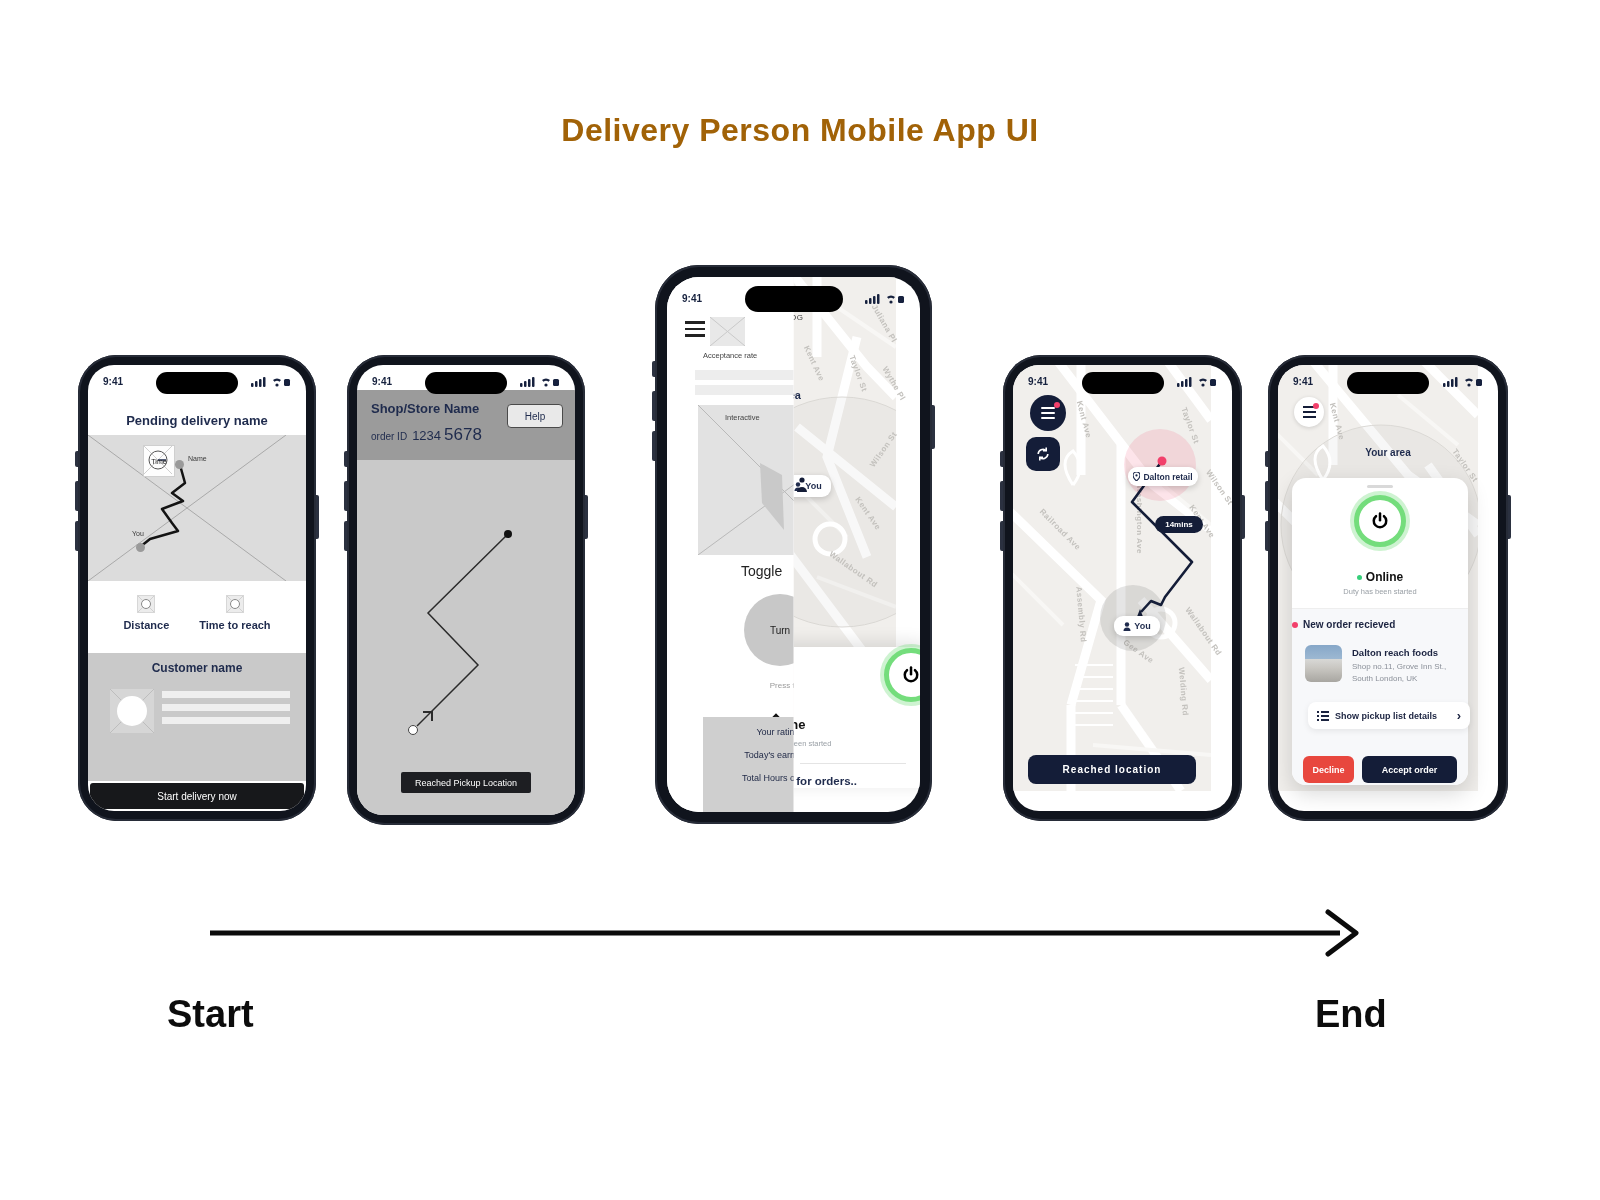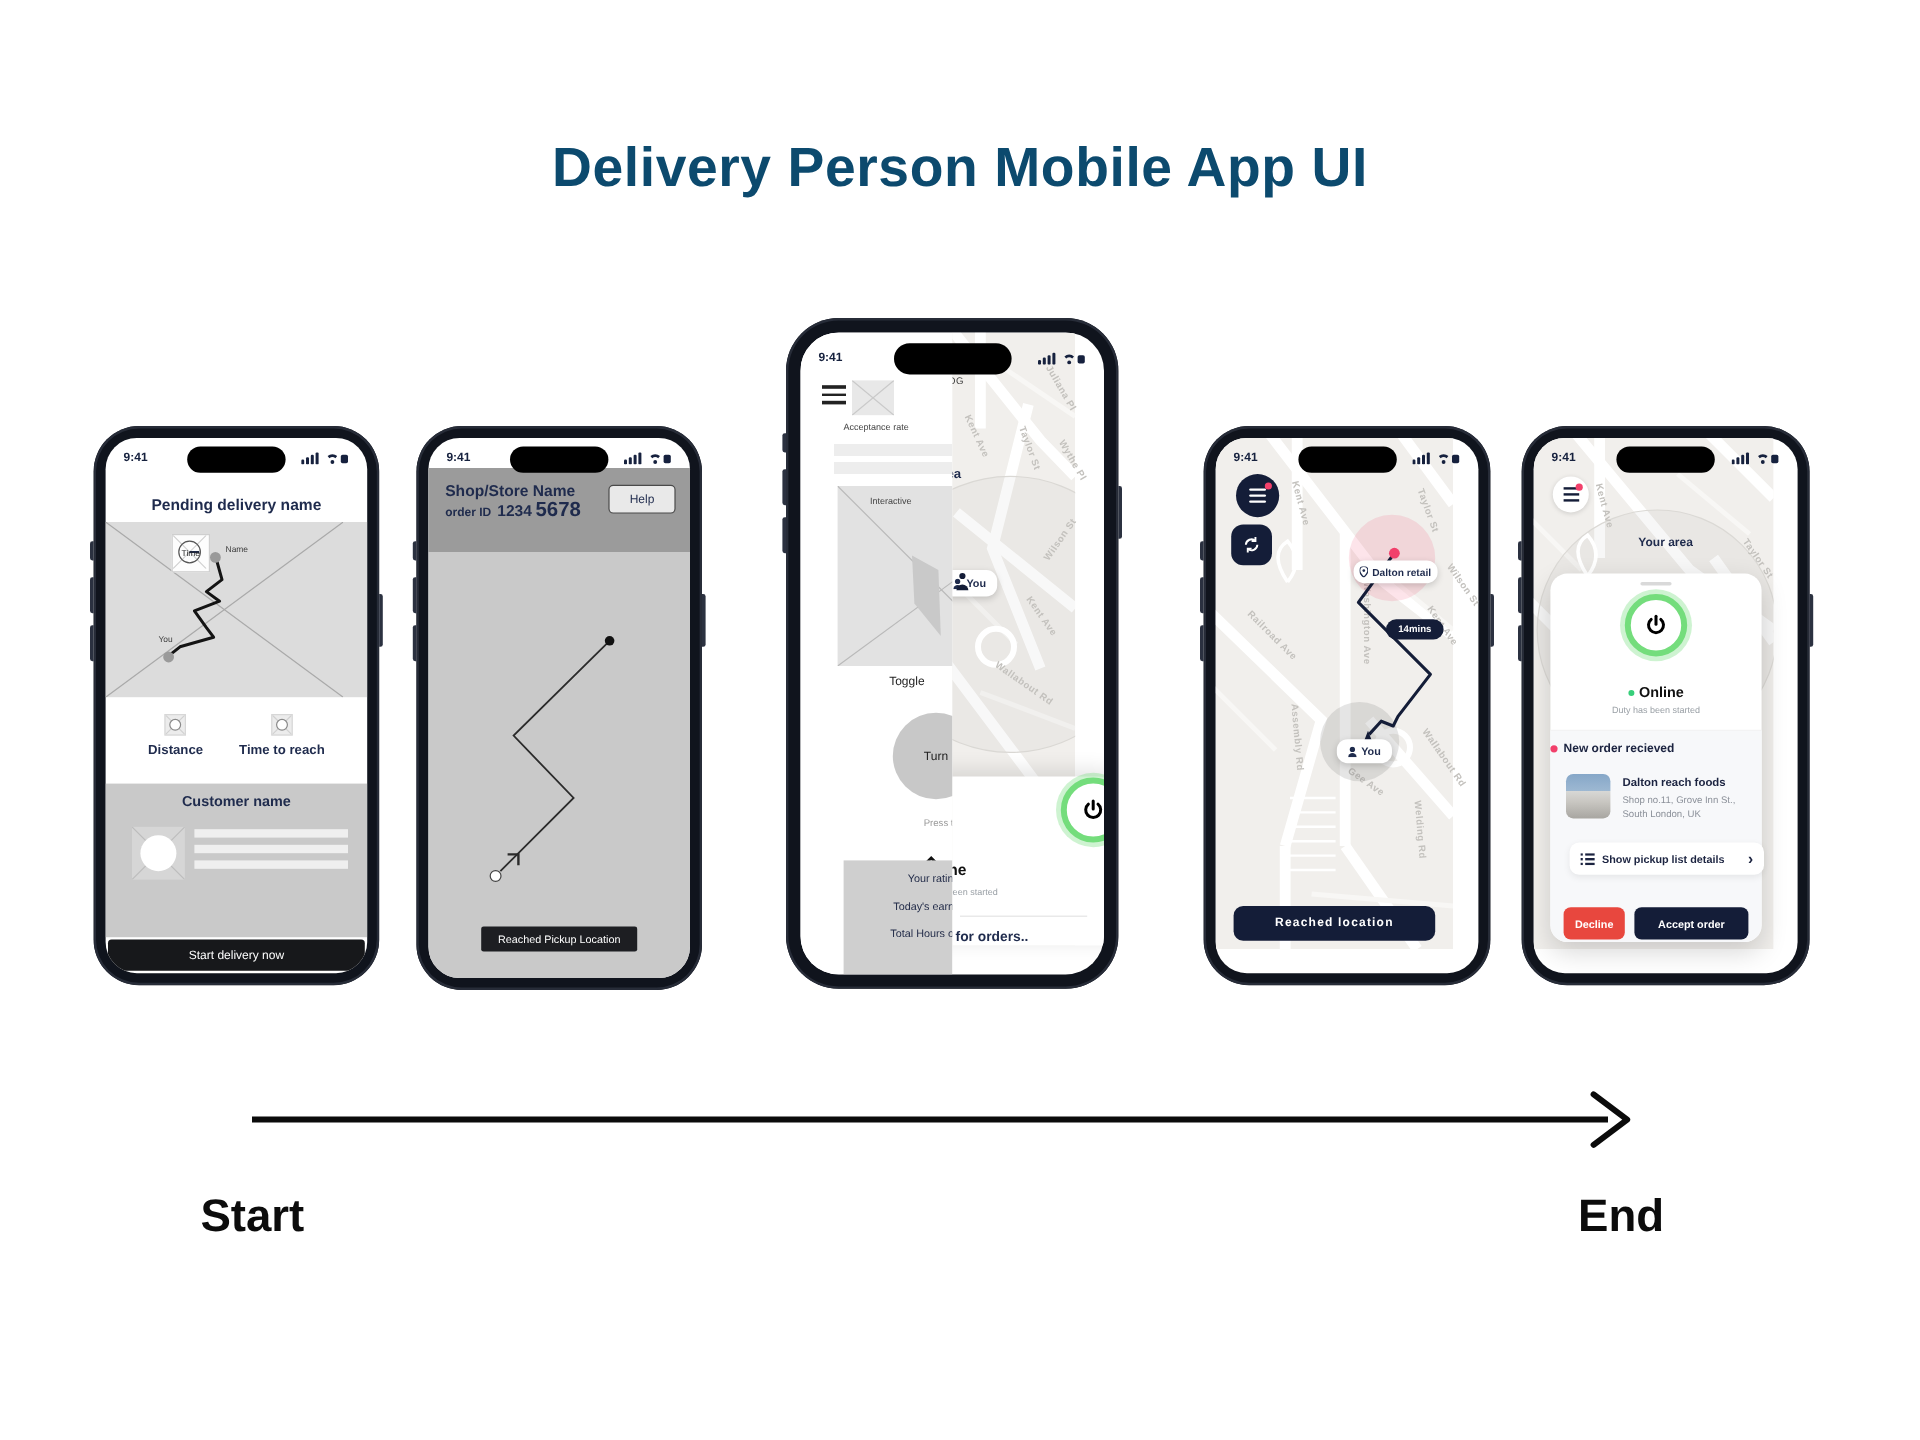--- a/index.html
+++ b/index.html
@@ -1,19 +1,19 @@
 <!DOCTYPE html>
 <html><head>
 <meta charset="utf-8">
 <style>
   html,body{margin:0;padding:0;}
   body{width:1600px;height:1200px;background:#ffffff;font-family:"Liberation Sans",sans-serif;position:relative;overflow:hidden;}
   .abs{position:absolute;}
   
-  .page-title{position:absolute;top:112px;left:0;width:100%;text-align:center;font-size:46px;font-weight:bold;color:#0c4a6e;letter-spacing:.5px;}
+  .page-title{position:absolute;top:112px;left:0;width:100%;text-align:center;font-size:32px;font-weight:bold;color:#a16207;letter-spacing:.5px;}
   .flow-label{position:absolute;font-size:38px;font-weight:bold;color:#0c0c0c;}
   
   .phone{position:absolute;background:#10141d;border-radius:38px;padding:10px;box-shadow:0 0 0 2px #272c38 inset;}
   .screen{position:relative;width:100%;height:100%;border-radius:26px;overflow:hidden;background:#fff;}
   .notch{position:absolute;top:7px;left:50%;transform:translateX(-50%);width:82px;height:22px;background:#000;border-radius:13px;z-index:60;}
   .statusbar{position:absolute;top:7px;left:0;right:0;height:18px;z-index:55;display:flex;justify-content:space-between;align-items:center;padding:0 15px;}
   .sb-time{font-size:10px;font-weight:bold;color:#16213e;}
   .side{position:absolute;width:3px;background:#2b3140;left:-3px;border-radius:2px 0 0 2px;}
   .s-l1{top:96px;height:16px}.s-l2{top:126px;height:30px}.s-l3{top:166px;height:30px}
   .s-r1{right:-3px;left:auto;top:140px;height:44px;border-radius:0 2px 2px 0;}
@@ -44,21 +44,21 @@
   .s1-customer{top:288px;left:0;right:0;bottom:30px;background:#c9c9c9;}
   .s1-cust-title{top:8px;left:0;right:0;text-align:center;font-size:12px;font-weight:bold;}
   .avatar-ph{left:22px;top:36px;width:44px;height:44px;background:#d6d6d6;position:absolute;}
   .avatar-ph .circ{position:absolute;left:50%;top:50%;transform:translate(-50%,-50%);width:30px;height:30px;border-radius:50%;background:#fff;}
   .cust-lines{position:absolute;left:74px;right:16px;top:38px;}
   .cust-lines div{height:7px;background:#efefef;margin-bottom:6px;}
   .s1-cta{bottom:2px;left:2px;right:2px;height:26px;border-radius:3px;background:#17181b;color:#fff;display:flex;align-items:center;justify-content:center;font-size:10px;}
   
   .s2-header{top:25px;left:0;right:0;height:70px;background:#9b9b9b;}
   .s2-shop{left:14px;top:11px;font-size:13px;font-weight:bold;}
-  .s2-order{left:14px;top:25px;font-weight:bold;}
+  .s2-order{left:14px;top:35px;font-weight:normal;}
   .s2-order .lbl{font-size:10px;}
   .s2-order .num{font-size:13px;margin-left:5px;}
   .s2-order .suf{font-size:17px;margin-left:3px;}
   .s2-help{right:12px;top:14px;width:54px;height:22px;background:#e9e9e9;border:1px solid #4a4a4a;border-radius:4px;display:flex;align-items:center;justify-content:center;font-size:10px;color:#1f2b4d;}
   .s2-map{top:95px;left:0;right:0;bottom:0;background:#c9c9c9;}
   .s2-cta{bottom:22px;left:50%;transform:translateX(-50%);width:130px;height:21px;background:#1d1e22;color:#fff;border-radius:2px;display:flex;align-items:center;justify-content:center;font-size:9px;}
   
   .p3-layer{position:absolute;inset:0;}
   .p3-wire{clip-path:inset(0 50% 0 0);background:#fff;z-index:10;}
   .p3-design{clip-path:inset(0 0 0 50%);z-index:9;}
@@ -309,21 +309,21 @@
       <div class="wire-bar" style="top:93px"></div>
       <div class="wire-bar" style="top:108px"></div>
       <div class="wire-map">
         <svg width="150" height="150">
             <line x1="0" y1="0" x2="150" y2="150" stroke="#b9b9b9"></line>
             <line x1="0" y1="150" x2="150" y2="40" stroke="#b9b9b9"></line>
             <polygon points="62,58 84,70 86,125 64,98" fill="#c9c9c9"></polygon>
           </svg>
       </div>
       <span class="abs wire-cap" style="left:58px;top:136px;white-space:nowrap">Interactive</span>
-      <span class="abs" style="left:74px;top:286px;font-size:10px;color:#222;white-space:nowrap">Toggle</span>
+      <span class="abs" style="left:74px;top:286px;font-size:14px;color:#222;white-space:nowrap">Toggle</span>
       <div class="wire-circle">
           <span>Turn</span>
         </div>
       <span class="abs" style="left:0;right:0;top:404px;text-align:center;font-size:8px;color:#9a9a9a">Press to Turn</span>
       <svg class="abs" style="left:102px;top:436px" width="14" height="8">
           <polyline points="2,7 7,2 12,7" fill="none" stroke="#111" stroke-width="2.4"></polyline>
         </svg>
       <span class="abs" style="left:99px;top:448px;font-size:7px;color:#555">more</span>
       <div class="wire-panel">
         <div>Your rating</div>

